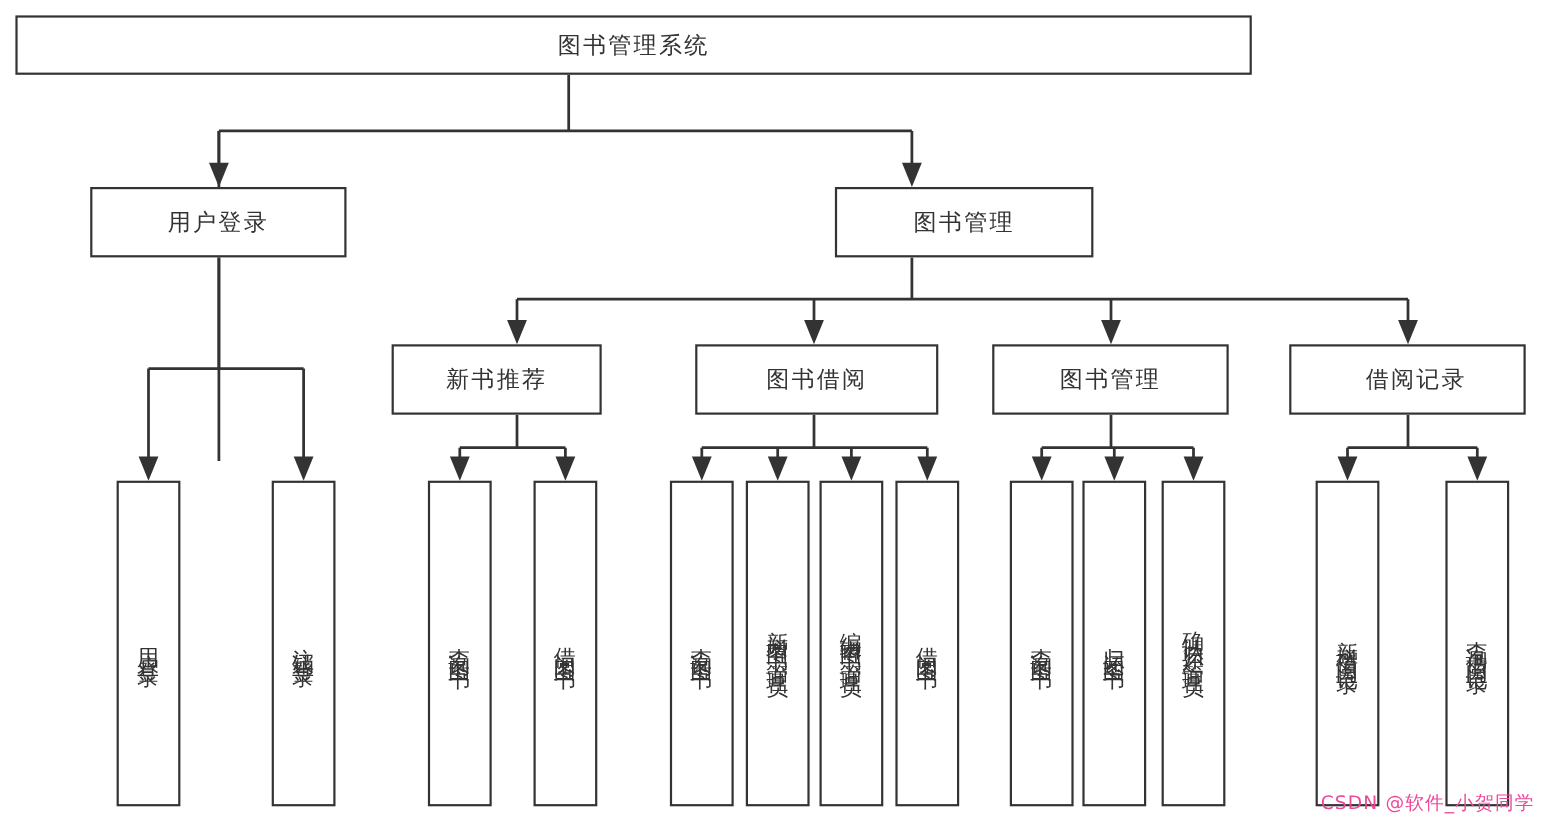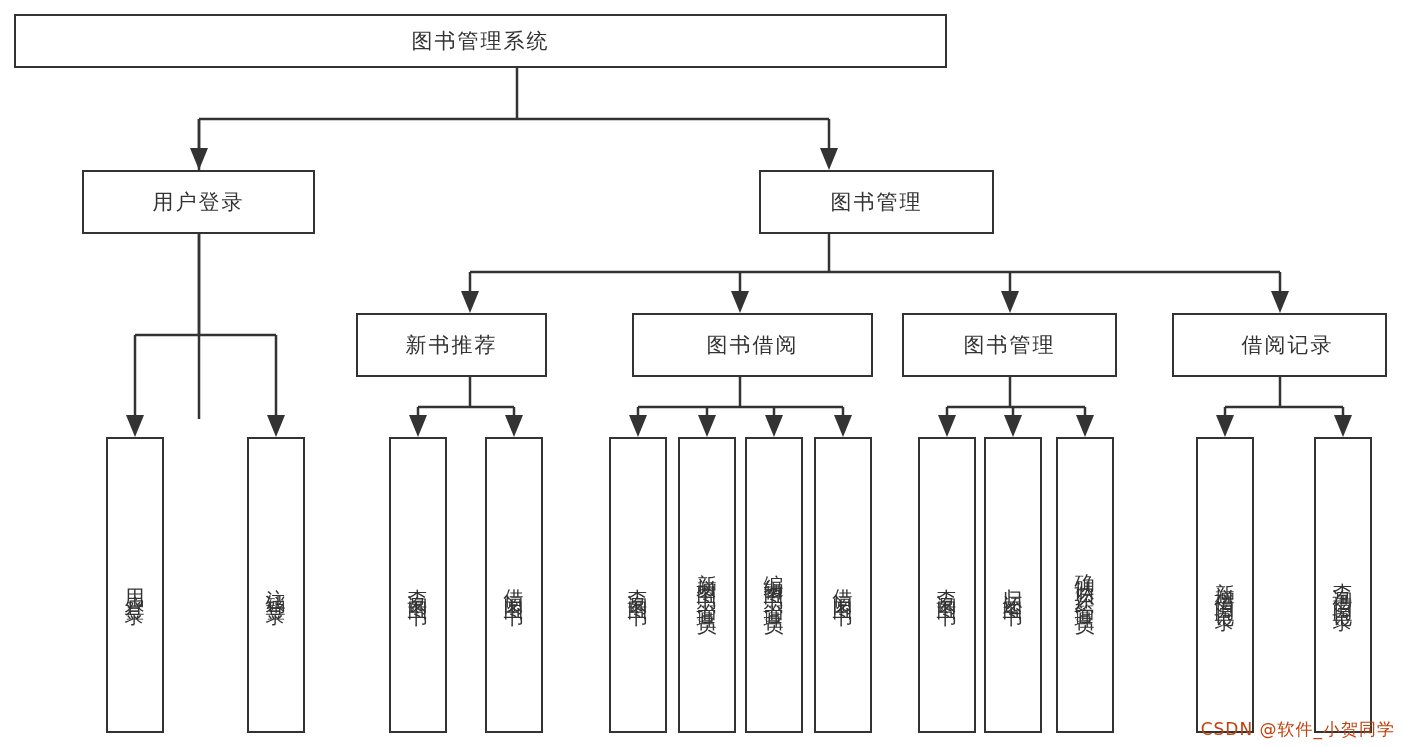--- a/index.html
+++ b/index.html
@@ -40,32 +40,32 @@
     font-size: 20px;
     letter-spacing: 6px;
     white-space: normal;
     line-height: 1;
   }
   .watermark {
     position: absolute;
     right: 10px;
     bottom: 6px;
     z-index: 3;
-    color: #c2410c;
+    color: #ec4899;
     font-size: 17px;
     letter-spacing: 1px;
     white-space: nowrap;
   }
 
   
-  .n-root   { left: 14px;   top: 14px;  width: 933px; height: 54px; }
+  .n-root   { left: 14px;   top: 14px;  width: 1124px; height: 54px; }
   .n-login  { left: 82px;   top: 170px; width: 233px;  height: 64px; }
   .n-mgmt   { left: 712px;  top: 170px; width: 235px;  height: 64px; margin-left: 47px; }
   .n-rec    { left: 356px;  top: 313px; width: 191px;  height: 64px; }
-  .n-borrow { left: 632px;  top: 313px; width: 241px;  height: 64px; }
+  .n-borrow { left: 632px;  top: 313px; width: 221px;  height: 64px; }
   .n-cur    { left: 902px;  top: 313px; width: 215px;  height: 64px; }
   .n-recd   { left: 1172px; top: 313px; width: 215px;  height: 64px; padding-left: 16px; }
 
   .leaf { top: 437px; width: 58px; height: 296px; }
   .lf-1  { left: 106px; }
   .lf-2  { left: 247px; }
   .lf-3  { left: 389px; }
   .lf-4  { left: 485px; }
   .lf-5  { left: 609px; }
   .lf-6  { left: 678px; }

